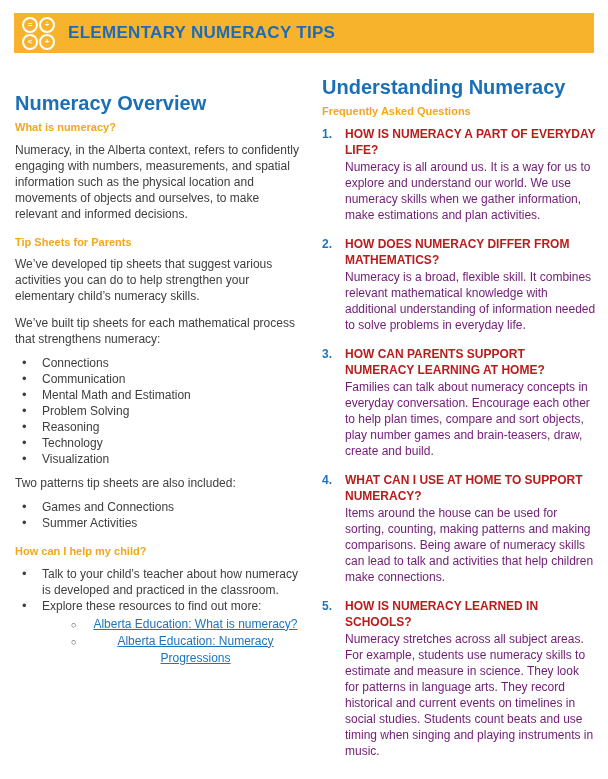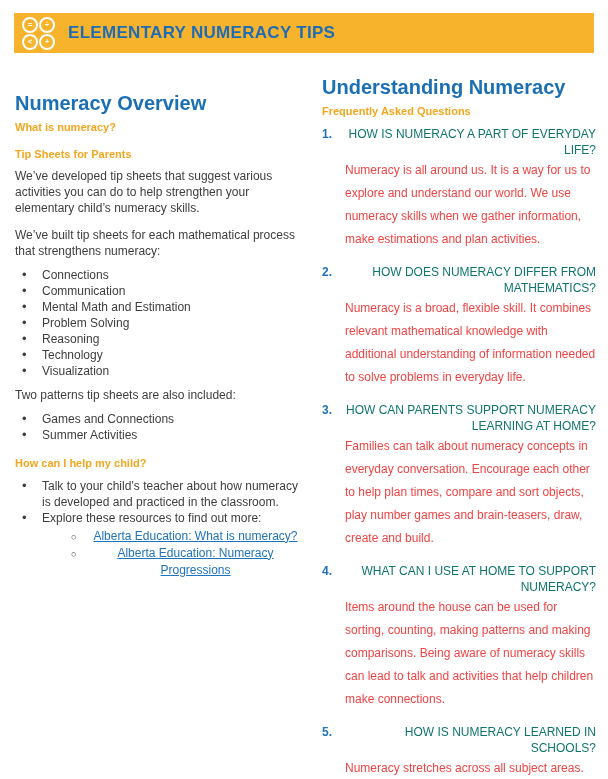--- a/index.html
+++ b/index.html
@@ -46,42 +46,43 @@
   ul.sub { list-style:none; margin:2px 0 0 27px; padding:0;text-align:center; }
   ul.sub > li { position:relative; padding-left:20px; font-size:12px; line-height:17px; }
   ul.sub > li::before {
     content:"○"; position:absolute; left:2px; top:1px; color:#3E3E3E; font-size:9px;
   }
   a.link { color:#1E73BB; text-decoration:underline; cursor:pointer; }
   
   .faq { display:flex; margin-bottom:13px; }
   .faq-num { width:23px; flex-shrink:0; font-size:12px; line-height:16px; font-weight:bold; color:#1E73BB; }
   .faq-body { flex:1; }
-  .faq-q { font-size:12px; line-height:16px; font-weight:normal; color:#0f766e; margin-bottom:1px;text-align:right; }
-  .faq-a { font-size:12px; line-height:23px; color:#ef4444; }
+  .faq-q { font-size:12px; line-height:16px; font-weight:bold; color:#b91c1c; margin-bottom:1px; }
+  .faq-a { font-size:12px; line-height:16px; color:#701a75; }
 </style>
 </head>
 <body>
 
 <div class="page">
 
   <div class="banner">
     <div class="logo">
       <div class="logo-circle">=</div>
       <div class="logo-circle">÷</div>
       <div class="logo-circle">&lt;</div>
       <div class="logo-circle">+</div>
     </div>
     <div class="banner-title">ELEMENTARY NUMERACY TIPS</div>
   </div>
 
   <div class="col col-left">
     <div class="col-title">Numeracy Overview</div>
 
     <div class="h2">What is numeracy?</div>
+    <p class="body">Numeracy, in the Alberta context, refers to confidently engaging with numbers, measurements, and spatial information such as the physical location and movements of objects and ourselves, to make relevant and informed decisions.</p>
 
     <div class="h2 spaced">Tip Sheets for Parents</div>
     <p class="body">We’ve developed tip sheets that suggest various activities you can do to help strengthen your elementary child’s numeracy skills.</p>
     <p class="body tight">We’ve built tip sheets for each mathematical process that strengthens numeracy:</p>
 
     <ul class="bullets">
       <li>Connections</li>
       <li>Communication</li>
       <li>Mental Math and Estimation</li>
       <li>Problem Solving</li>

